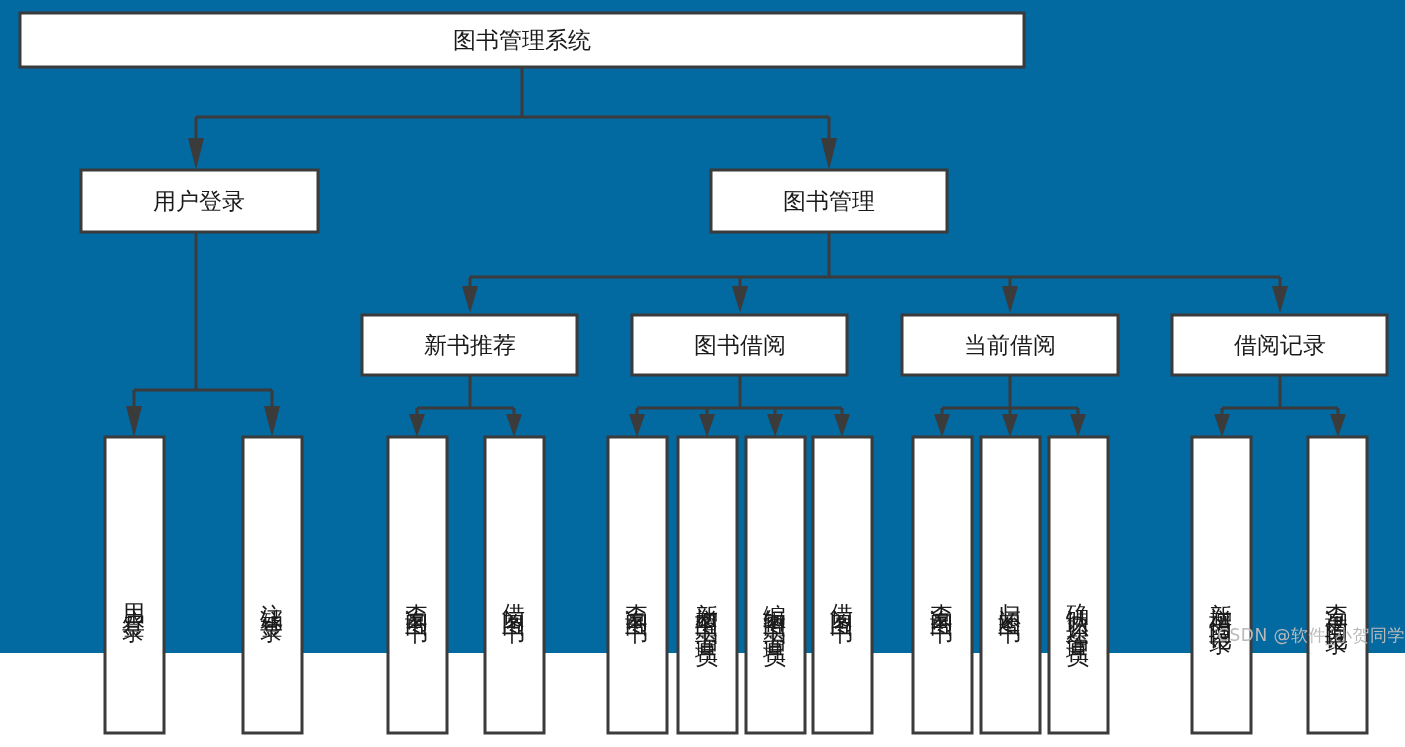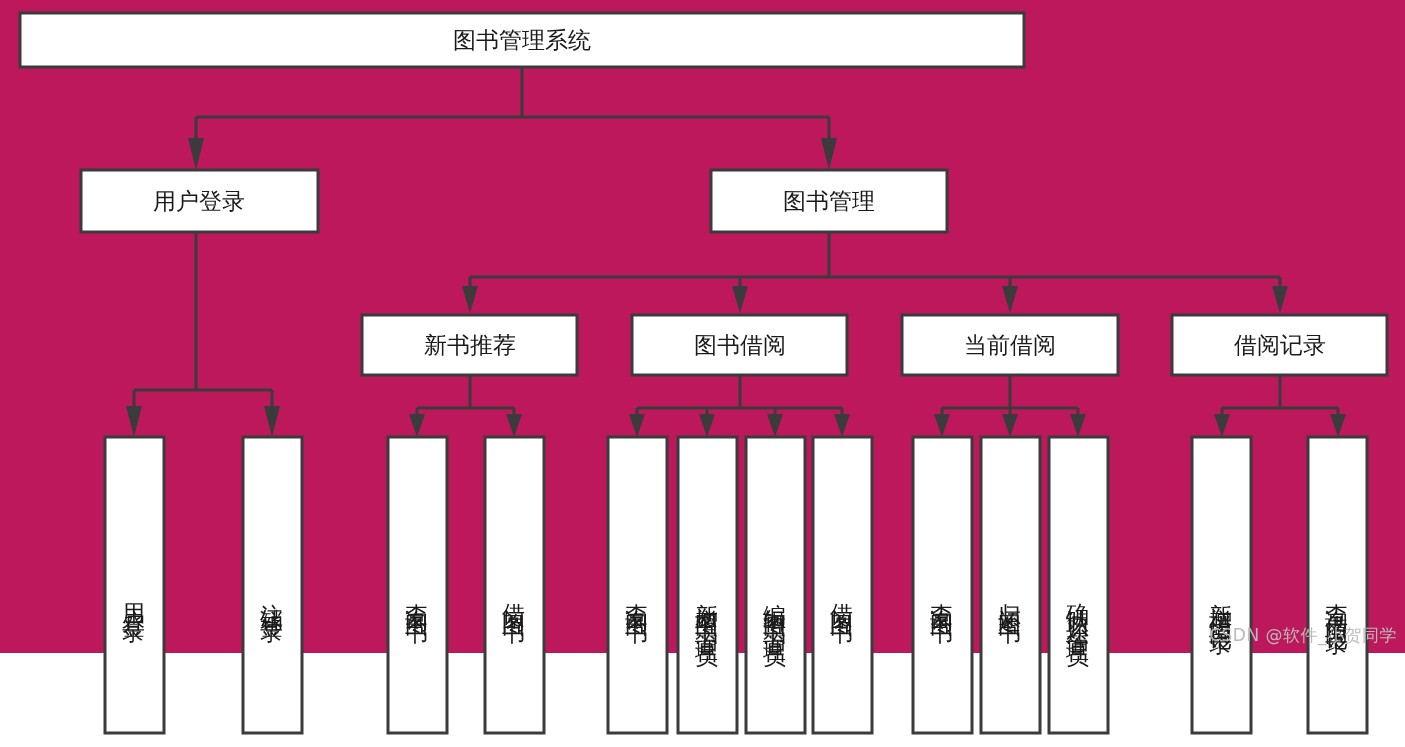--- a/index.html
+++ b/index.html
@@ -10,21 +10,21 @@
   body {
     width: 1405px;
     height: 747px;
     font-family: "DejaVu Sans", "Liberation Sans", sans-serif;
     overflow: hidden;
   }
   #diagram-root {
     position: relative;
     width: 1405px;
     height: 653px;
-    background: #be185d;
+    background: #0369a1;
   }
   svg#flowchart {
     position: absolute;
     left: 0;
     top: 0;
     width: 1405px;
     height: 747px;
   }
   .node-rect {
     fill: #ffffff;
@@ -52,21 +52,21 @@
     font-family: "DejaVu Sans", "Liberation Sans", sans-serif;
     font-size: 23px;
     fill: #1a1a1a;
     writing-mode: vertical-rl;
     text-orientation: upright;
     letter-spacing: 6px;
     dominant-baseline: central;
   }
   .watermark-text {
     position: absolute;
-    right: 8px;
+    right: 0;
     bottom: 6px;
     font-family: "DejaVu Sans", "Liberation Sans", sans-serif;
     font-size: 17px;
     color: #b9b9b9;
     white-space: nowrap;
     letter-spacing: 0.5px;
     pointer-events: none;
   }
 </style>
 </head>

